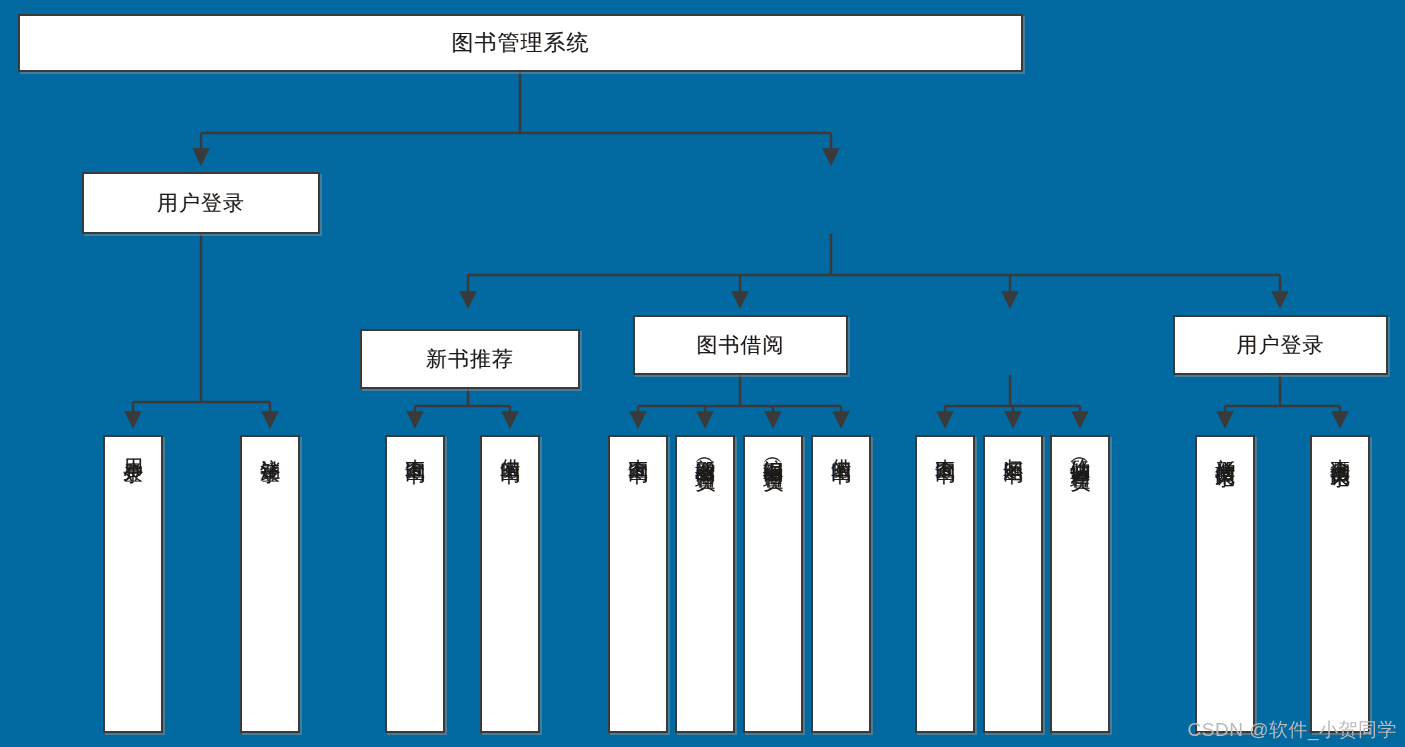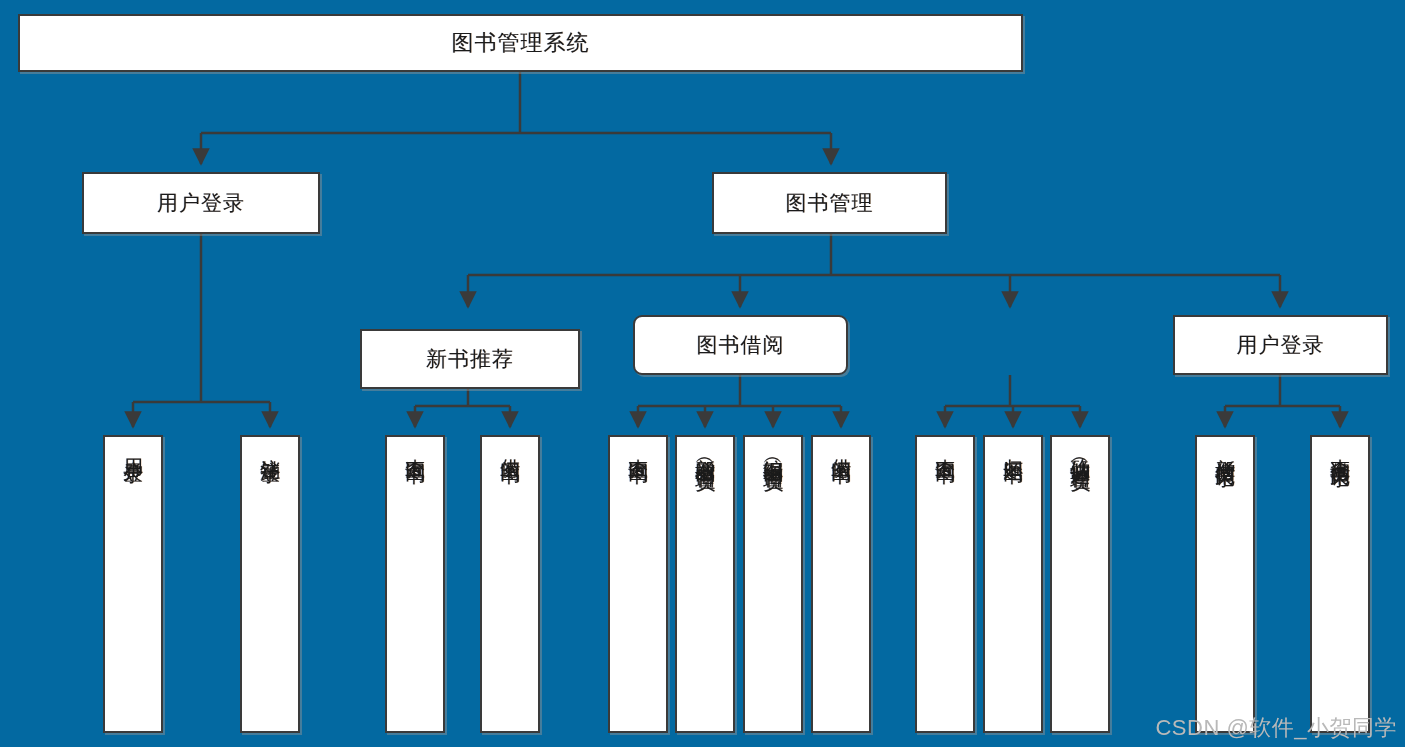--- a/index.html
+++ b/index.html
@@ -60,21 +60,21 @@
     left: 0; top: 0;
     width: 1405px;
     height: 747px;
     pointer-events: none;
   }
   
   #watermark {
     position: absolute;
     right: 8px;
     bottom: 4px;
-    font-size: 22px;
+    font-size: 19px;
     color: #b9b9b9;
     letter-spacing: 0.5px;
     white-space: nowrap;
   }
 </style>
 </head>
 <body>
 
 <div id="canvas">
 
@@ -128,28 +128,25 @@
     </g>
   </svg>
 
   <div class="node root" style="left: 18px; top: 14px; width: 1005px; height: 58px;">
     <span class="label">图书管理系统</span>
   </div>
 
   <div class="node" style="left: 82px; top: 172px; width: 238px; height: 62px;">
     <span class="label">用户登录</span>
   </div>
-  <div class="node" style="left: 712px; top: 172px; width: 235px; height: 62px;">
-    <span class="label">图书管理</span>
-  </div>
 
   <div class="node" style="left: 360px; top: 329px; width: 220px; height: 60px;">
     <span class="label">新书推荐</span>
   </div>
-  <div class="node" style="left: 633px; top: 315px; width: 215px; height: 60px; border-radius: 9px;">
+  <div class="node" style="left: 633px; top: 315px; width: 215px; height: 60px;">
     <span class="label">图书借阅</span>
   </div>
   <div class="node" style="left: 1173px; top: 315px; width: 215px; height: 60px;">
     <span class="label">用户登录</span>
   </div>
 
   <div class="node leaf" style="left: 103px; top: 435px; width: 60px; height: 298px;">
     <span class="label">用户登录</span>
   </div>
   <div class="node leaf" style="left: 240px; top: 435px; width: 60px; height: 298px;">

